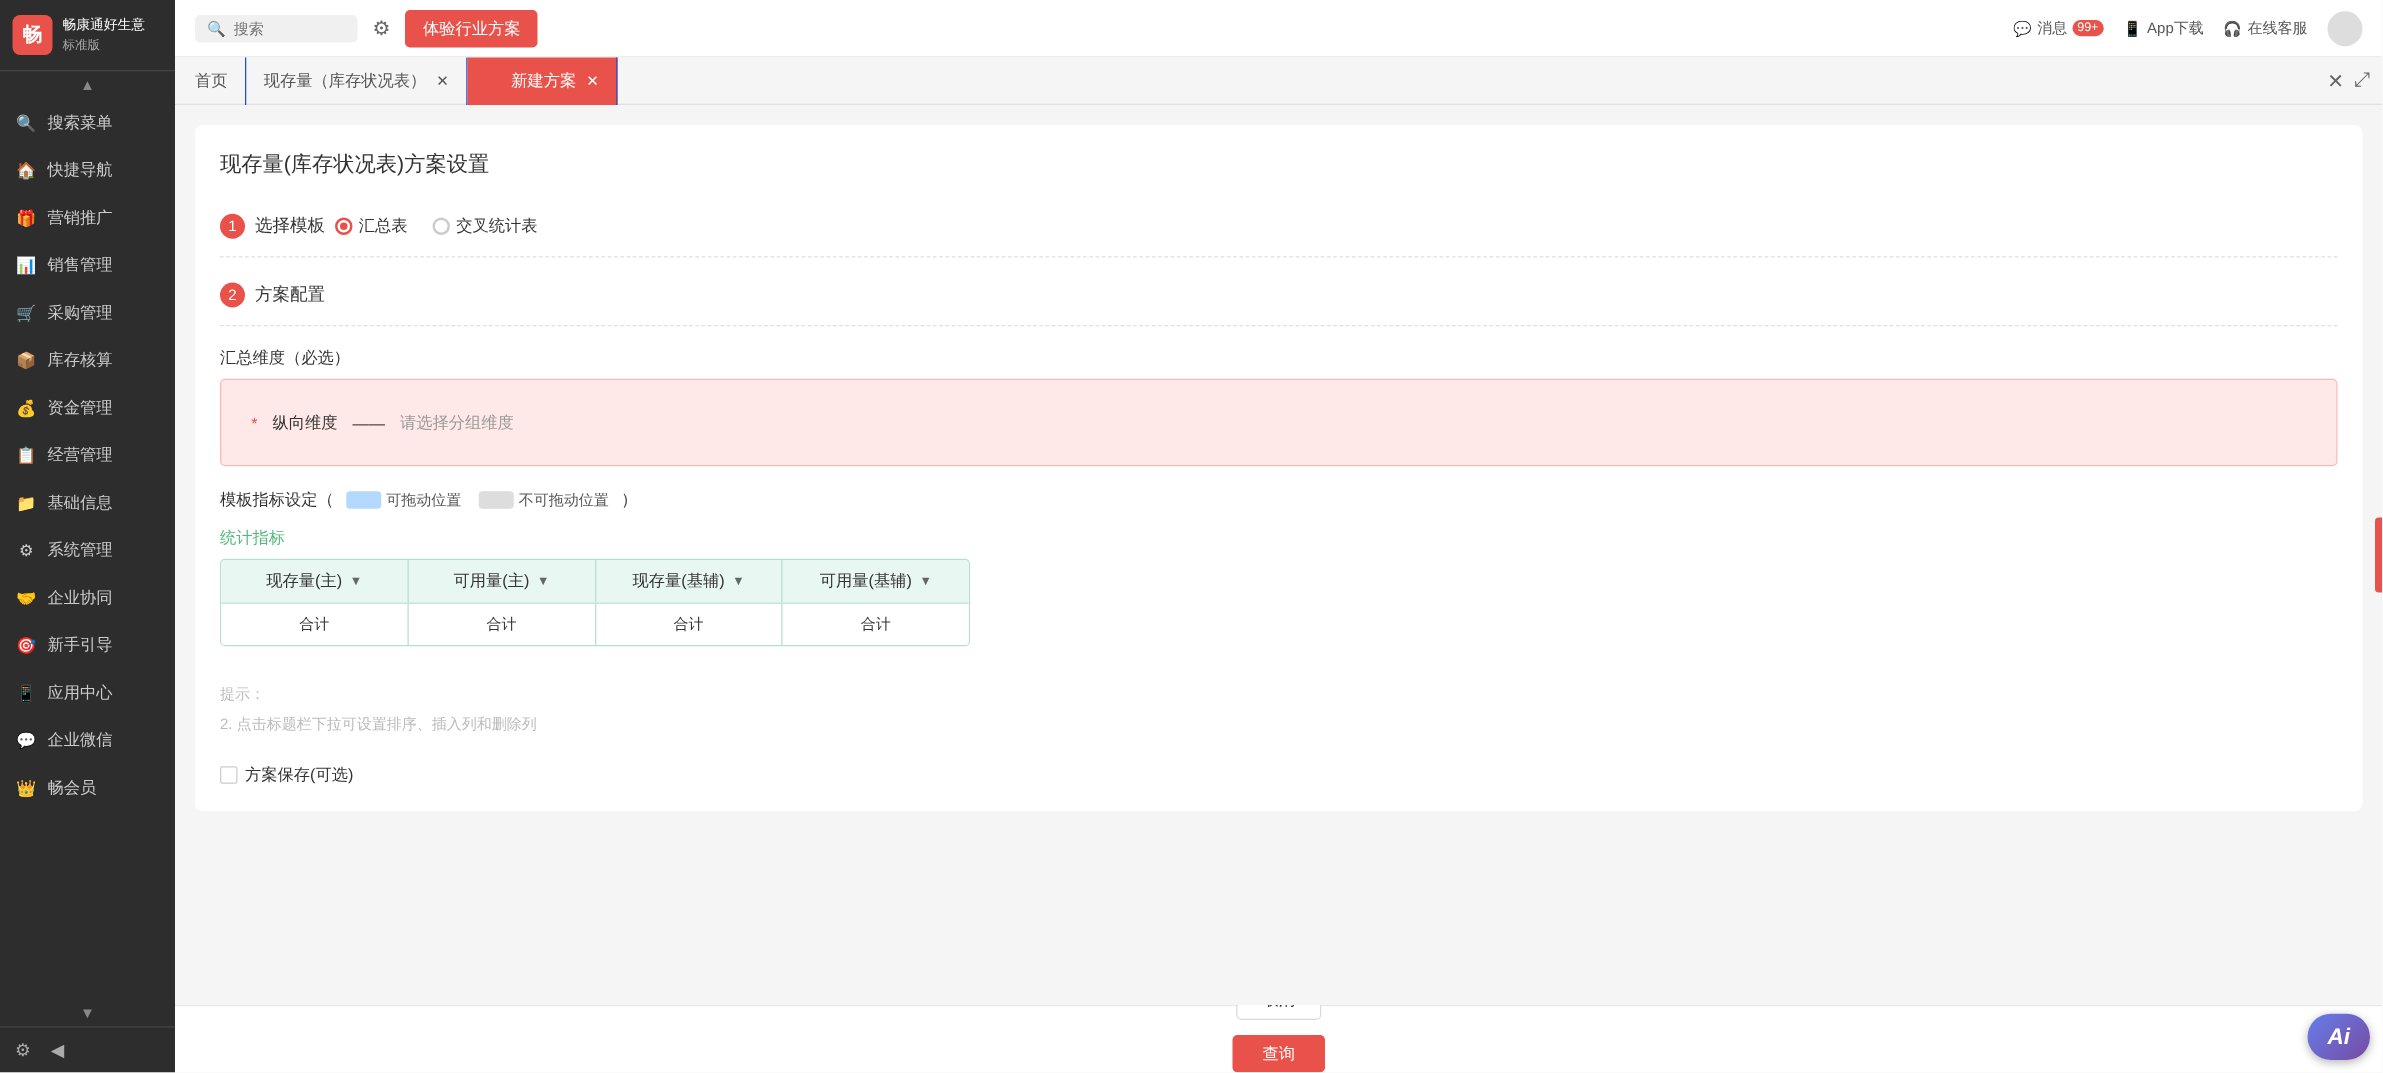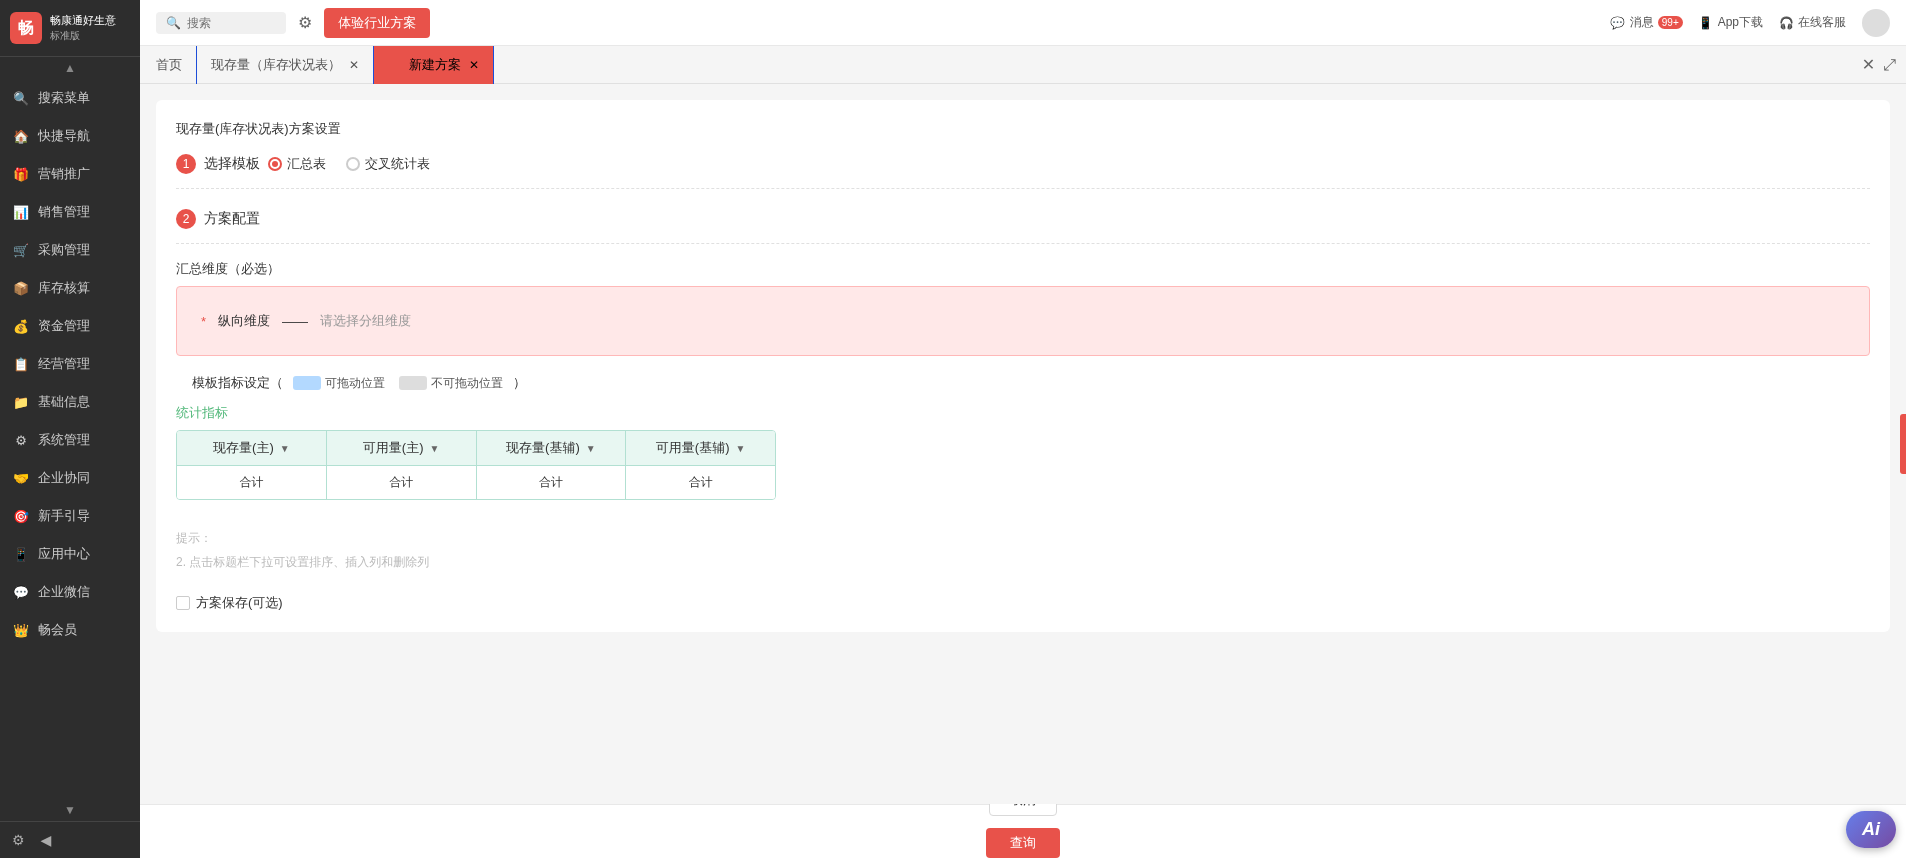--- a/index.html
+++ b/index.html
@@ -153,21 +153,21 @@
       cursor: pointer;
       font-size: 13px;
       color: #555;
       border-right: 1px solid #1d4ed8;
       gap: 6px;
       white-space: nowrap;
     }
     .tab-item:first-child { padding-left: 16px; }
     .tab-item.active {
       background: #e8524a;
-      color: #000000;
+      color: #ffffff;
       padding-left: 35px;
     }
     .tab-close { font-size: 12px; color: inherit; margin-left: 2px; }
     .tab-expand-btn {
       margin-left: auto;
       display: flex;
       align-items: center;
       gap: 8px;
       padding: 0 10px;
     }
@@ -181,23 +181,23 @@
       position: relative;
     }
 
     
     .panel {
       background: #fff;
       border-radius: 6px;
       padding: 20px;
     }
     .panel-title {
-      font-size: 13px;
+      font-size: 17px;
       color: #333;
-      margin-bottom: 16px;
+      margin-bottom: 28px;
     }
 
     
     .step-section { margin-bottom: 20px; }
     .step-header {
       display: flex;
       align-items: center;
       gap: 8px;
       margin-bottom: 14px;
     }
@@ -267,21 +267,20 @@
       min-height: 70px;
     }
     .dimension-required { color: #e8524a; font-size: 13px; }
     .dimension-name { color: #333; font-size: 13px; }
     .dimension-dash { color: #333; font-size: 13px; }
     .dimension-placeholder { color: #999; font-size: 13px; }
 
     
     .indicator-settings {
       margin-top: 18px;
-      margin-left: 16px;
     }
     .indicator-settings-label {
       display: flex;
       align-items: center;
       gap: 10px;
       font-size: 13px;
       color: #333;
       margin-bottom: 12px;
     }
     .toggle-box {

